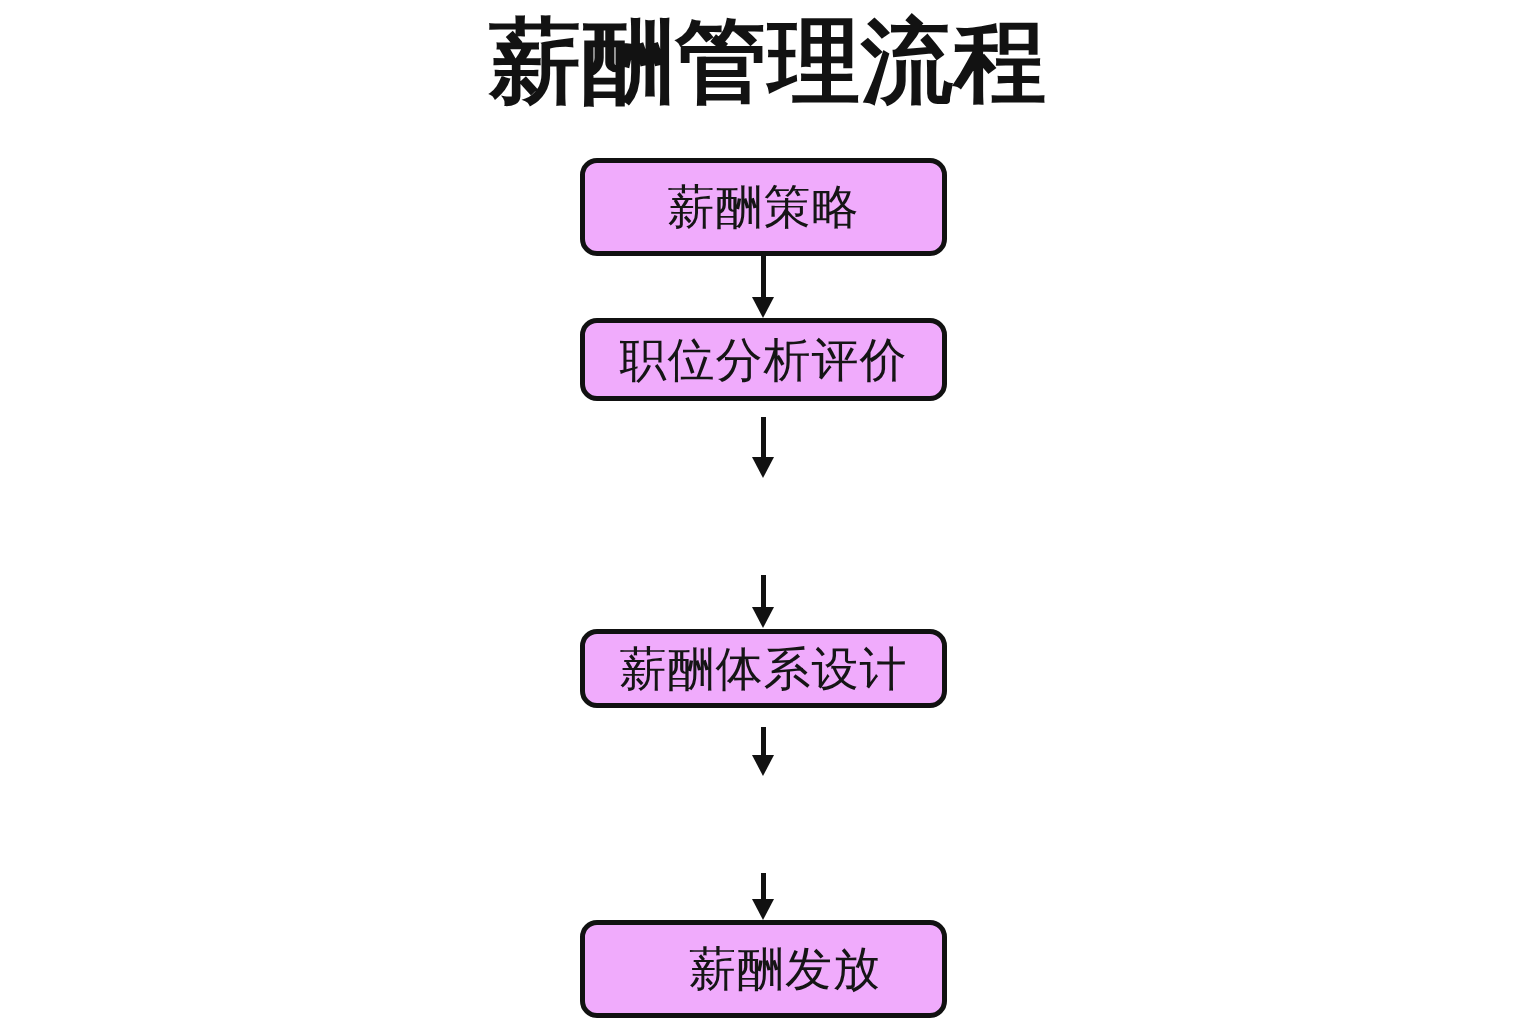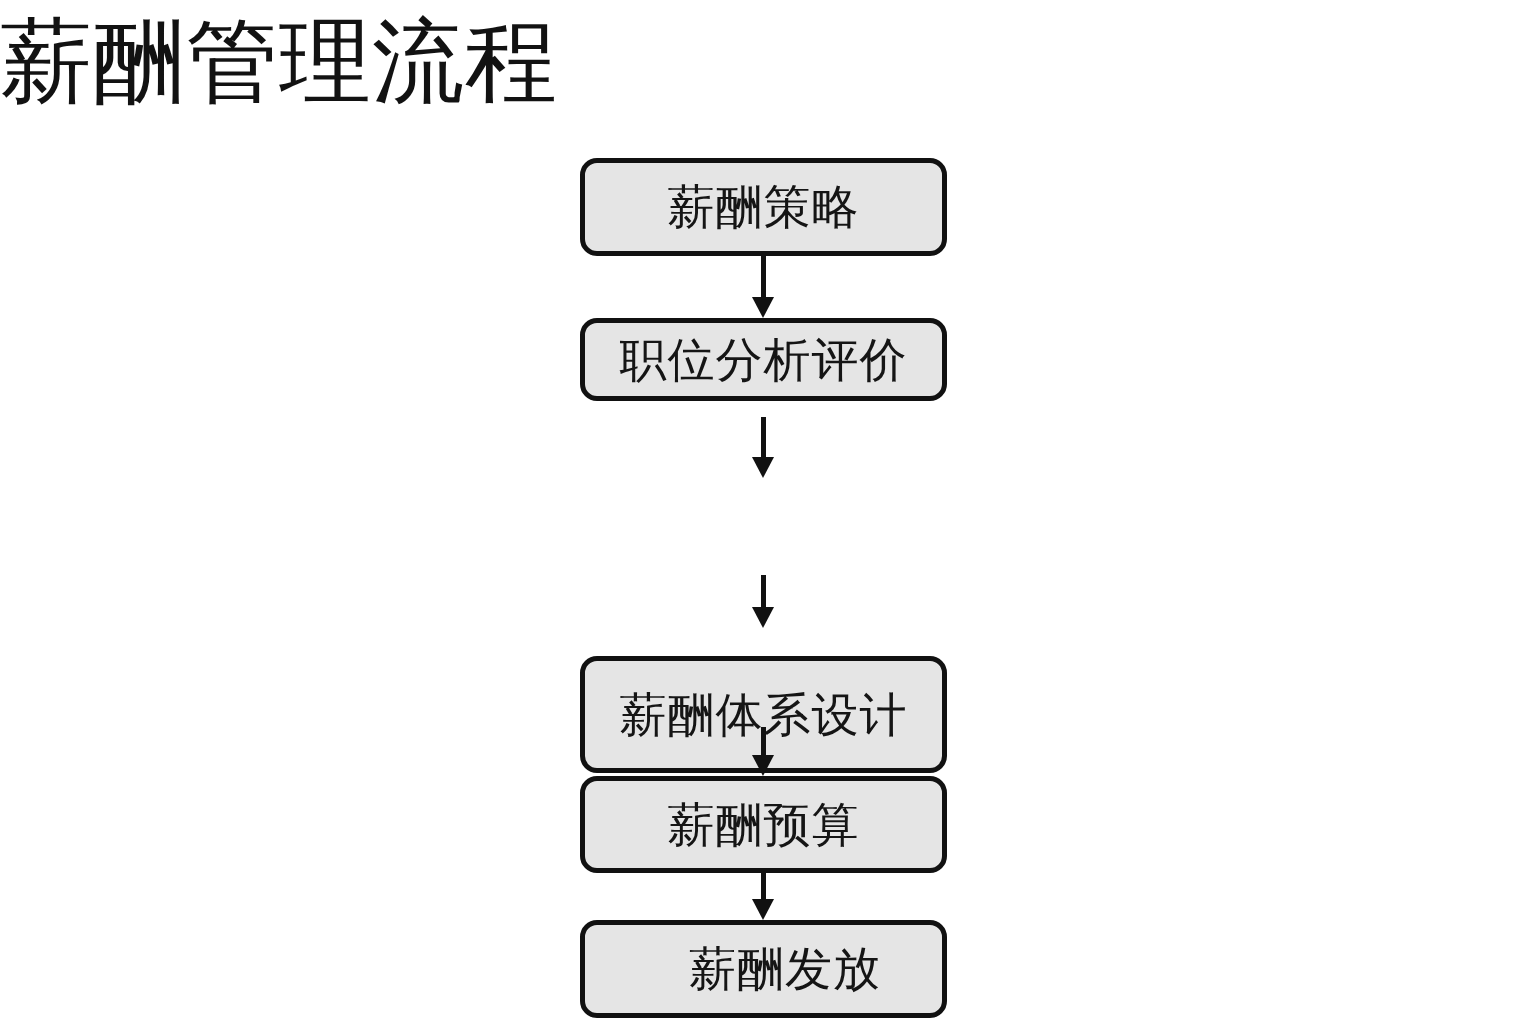--- a/index.html
+++ b/index.html
@@ -21,56 +21,56 @@
     width: 1536px;
     height: 1024px;
   }
 
   
   .chart-title {
     position: absolute;
     left: 0;
     top: 8px;
     width: 1536px;
-    text-align: left;
+    text-align: center;
     font-size: 92px;
     line-height: 108px;
-    font-weight: 400;
+    font-weight: 700;
     color: #121212;
     letter-spacing: 1px;
     white-space: nowrap;
     -webkit-font-smoothing: antialiased;
   }
 
   
   .node {
     position: absolute;
     left: 580px;
     width: 367px;
     box-sizing: border-box;
     border: 5px solid #111111;
     border-radius: 17px;
-    background: #e5e5e5;
+    background: #f0abfc;
     display: flex;
     align-items: center;
     justify-content: center;
   }
   .node-label {
     font-size: 47px;
     line-height: 54px;
     font-weight: 400;
     color: #151515;
     letter-spacing: 1px;
     white-space: nowrap;
   }
 
   .node-1 { top: 158px; height: 98px; }
   .node-2 { top: 318px; height: 83px; }
   .node-3 { top: 478px; height: 97px; }
-  .node-4 { top: 656px; height: 117px; }
+  .node-4 { top: 629px; height: 79px; }
   .node-5 { top: 776px; height: 97px; }
   .node-6 { top: 920px; height: 98px; padding-left: 43px; }
 
   
   .connector {
     position: absolute;
     left: 761px;
     width: 5px;
   }
   .connector .stem {
@@ -143,23 +143,20 @@
 
   <div class="node node-4">
     <span class="node-label">薪酬体系设计</span>
   </div>
 
   <div class="connector conn-4">
     <div class="stem"></div>
     <div class="head"></div>
   </div>
 
-  <div class="node node-5">
-    <span class="node-label">薪酬预算</span>
-  </div>
 
   <div class="connector conn-5">
     <div class="stem"></div>
     <div class="head"></div>
   </div>
 
   <div class="node node-6">
     <span class="node-label">薪酬发放</span>
   </div>
 

